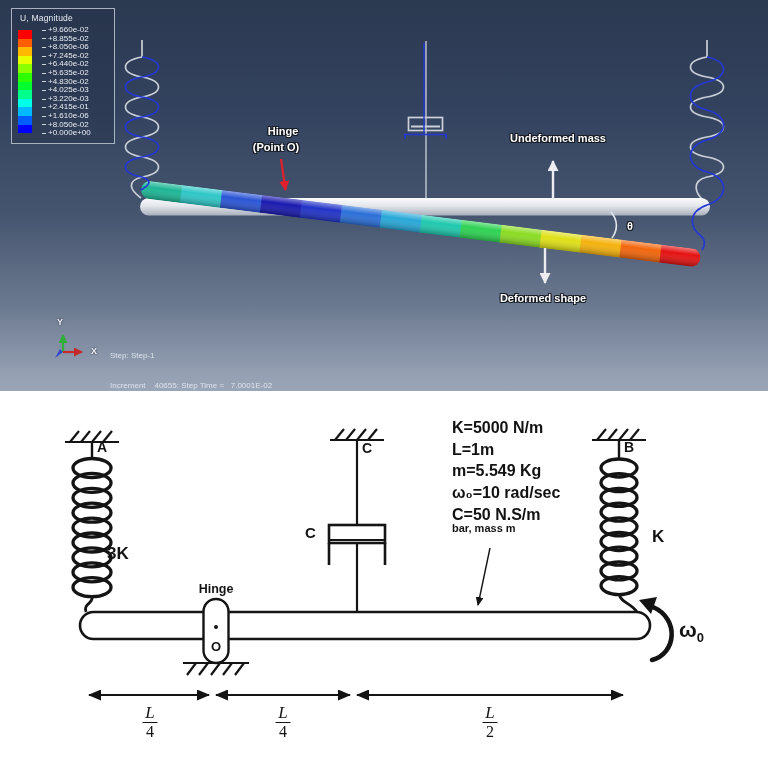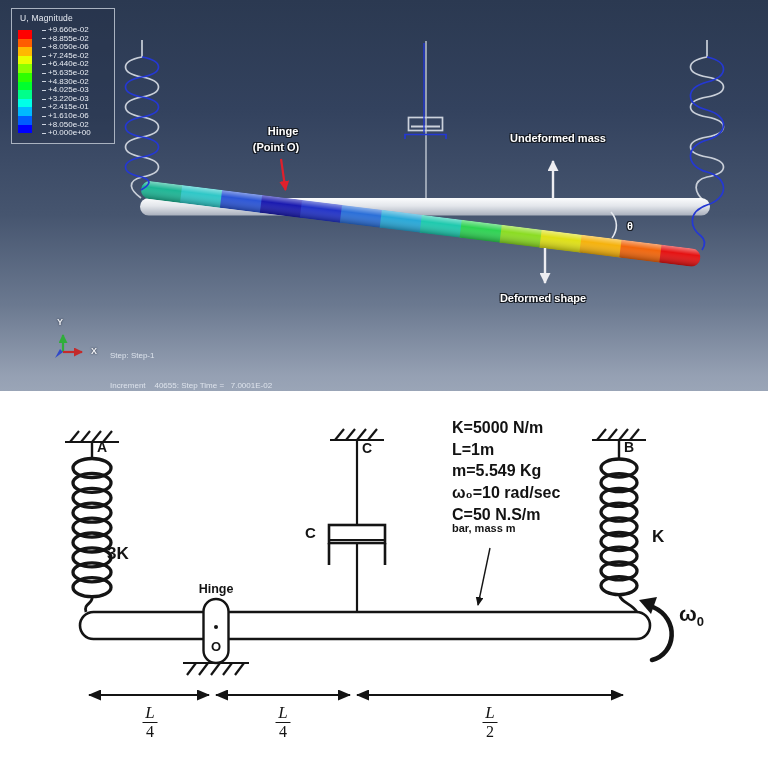--- a/index.html
+++ b/index.html
@@ -28,21 +28,21 @@
   .sch{position:absolute;left:0;top:391px;width:768px;height:377px;background:#ffffff;color:#141414;}
   .sch svg{position:absolute;left:0;top:0;}
   .slbl{position:absolute;font-weight:bold;color:#141414;white-space:nowrap;}
   .letter{font-size:14px;}
   .big{font-size:17px;}
   .params{position:absolute;left:452px;top:26px;font-size:16px;font-weight:600;line-height:21.7px;color:#121212;}
   .frac{position:absolute;transform:translateX(-50%);text-align:center;font-family:"Liberation Serif",serif;color:#141414;}
   .frac .num{font-style:italic;font-size:17px;line-height:17px;}
   .frac .fbar{width:15px;border-top:1.6px solid #141414;margin:1px auto;}
   .frac .den{font-size:16px;line-height:16px;}
-  .omega{font-size:21px;}
+  .omega{font-size:21px;margin-top:16px;}
   .omega sub{font-size:13px;}
 </style>
 </head>
 <body>
 
 <div class="page">
 
   <div class="abq">
     <svg width="768" height="391" viewBox="0 0 768 391">
       <defs>

